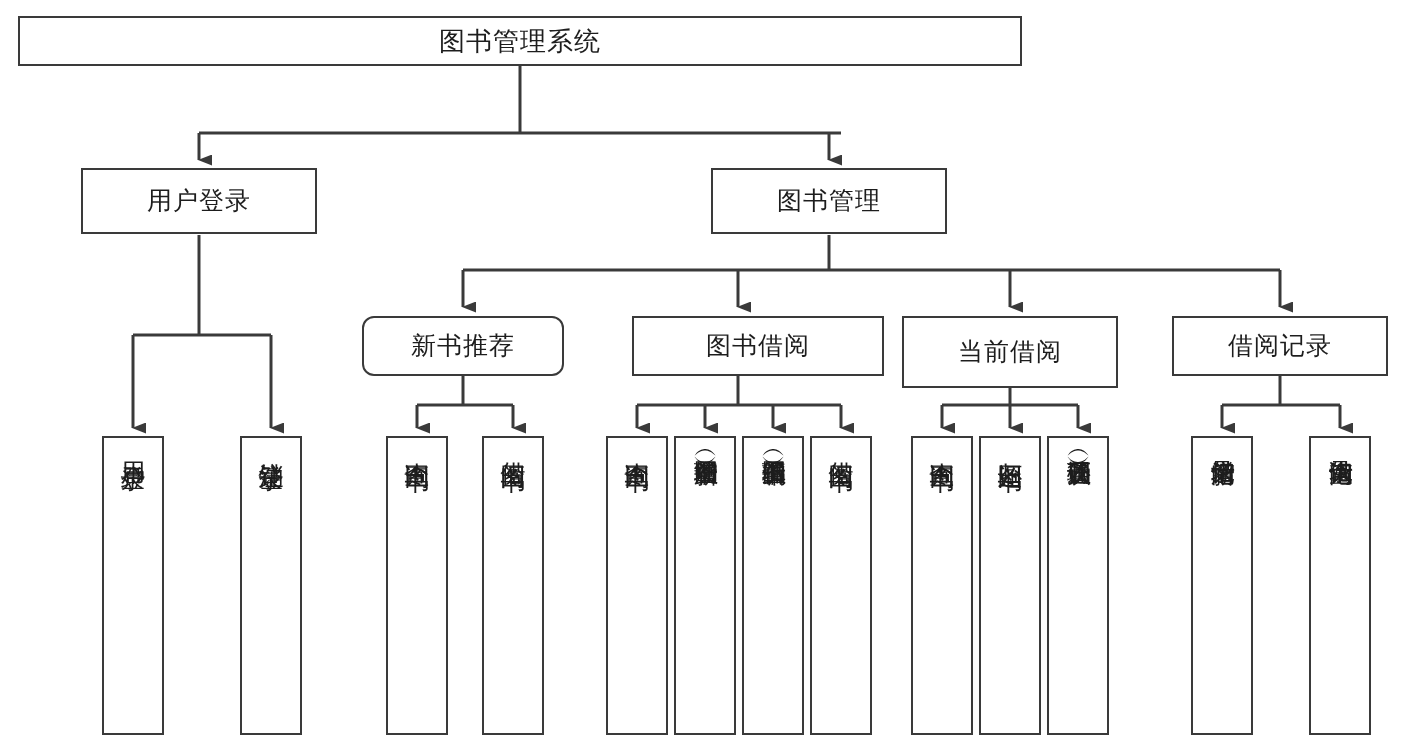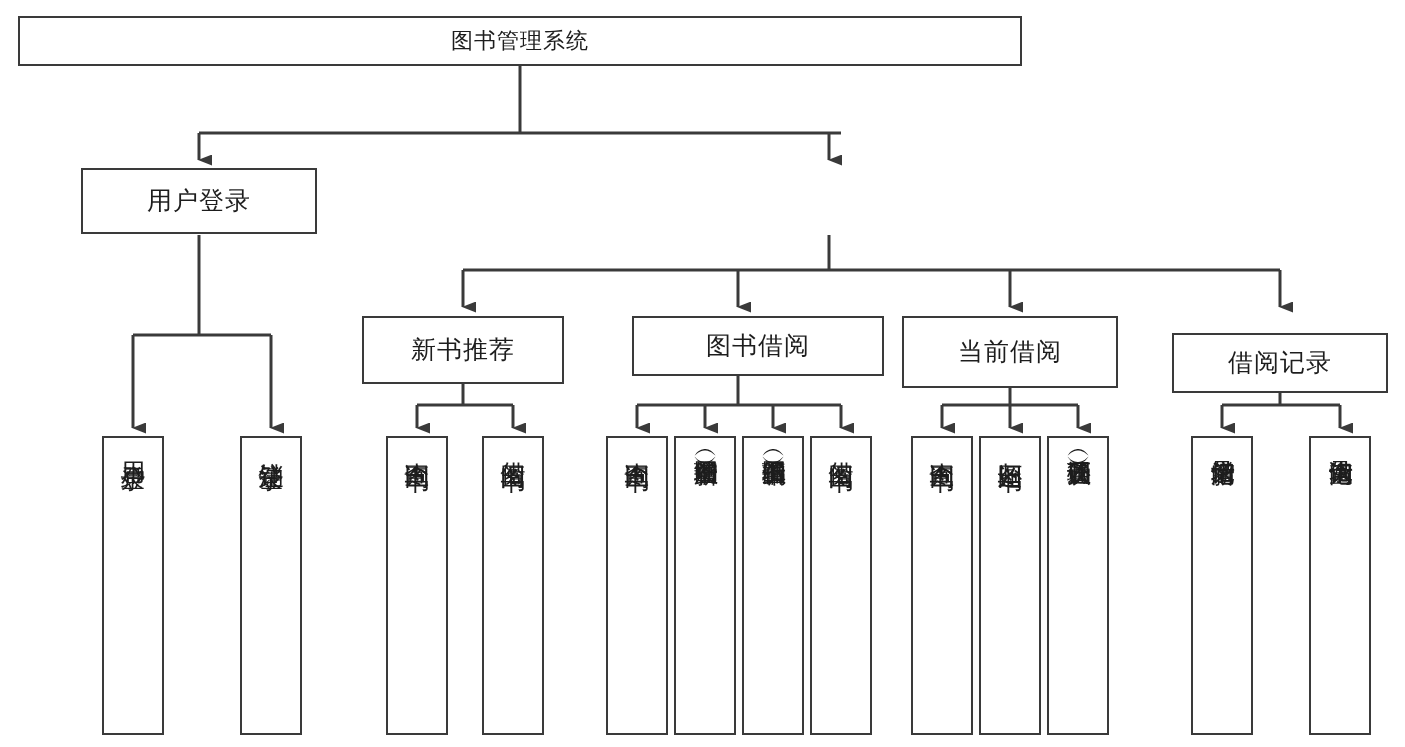--- a/index.html
+++ b/index.html
@@ -35,21 +35,21 @@
     align-items: center;
     justify-content: center;
     color: #1d1d1d;
   }
   .node-h {
     font-size: 25px;
     letter-spacing: 1px;
     line-height: 1.1;
   }
   .node-h.root {
-    font-size: 22px;
+    font-size: 26px;
   }
   .node-v {
     
     align-items: flex-start;
     justify-content: center;
     padding-top: 4px;
   }
   .vtext {
     writing-mode: vertical-rl;
     text-orientation: upright;
@@ -128,31 +128,34 @@
     </g>
   </svg>
 
   <div class="node node-h root" style="left:18px; top:16px; width:1004px; height:50px;">
     <span>图书管理系统</span>
   </div>
 
   <div class="node node-h" style="left:81px; top:168px; width:236px; height:66px;">
     <span>用户登录</span>
   </div>
-
-  <div class="node node-h" style="left:362px; top:316px; width:202px; height:68px;">
+  <div class="node node-h" style="left:711px; top:168px; width:236px; height:66px;">
+    <span>图书管理</span>
+  </div>
+
+  <div class="node node-h" style="left:362px; top:316px; width:202px; height:60px;border-radius:12px;">
     <span>新书推荐</span>
   </div>
   <div class="node node-h" style="left:632px; top:316px; width:252px; height:60px;">
     <span>图书借阅</span>
   </div>
   <div class="node node-h" style="left:902px; top:316px; width:216px; height:72px;">
     <span>当前借阅</span>
   </div>
-  <div class="node node-h" style="left:1172px; top:316px; width:216px; height:60px;margin-top:17px;">
+  <div class="node node-h" style="left:1172px; top:316px; width:216px; height:60px;">
     <span>借阅记录</span>
   </div>
 
   <div class="node node-v" style="left:102px; top:436px; width:62px; height:299px;">
     <span class="vtext">用户登录</span>
   </div>
   <div class="node node-v" style="left:240px; top:436px; width:62px; height:299px;">
     <span class="vtext">注销登录</span>
   </div>
 

